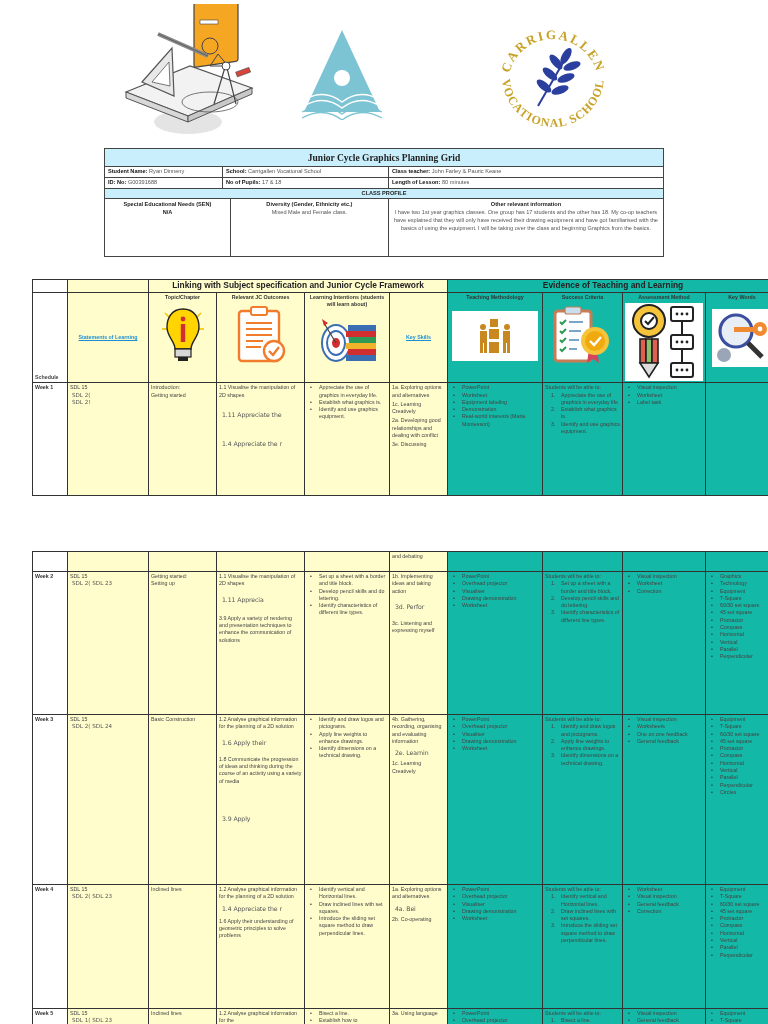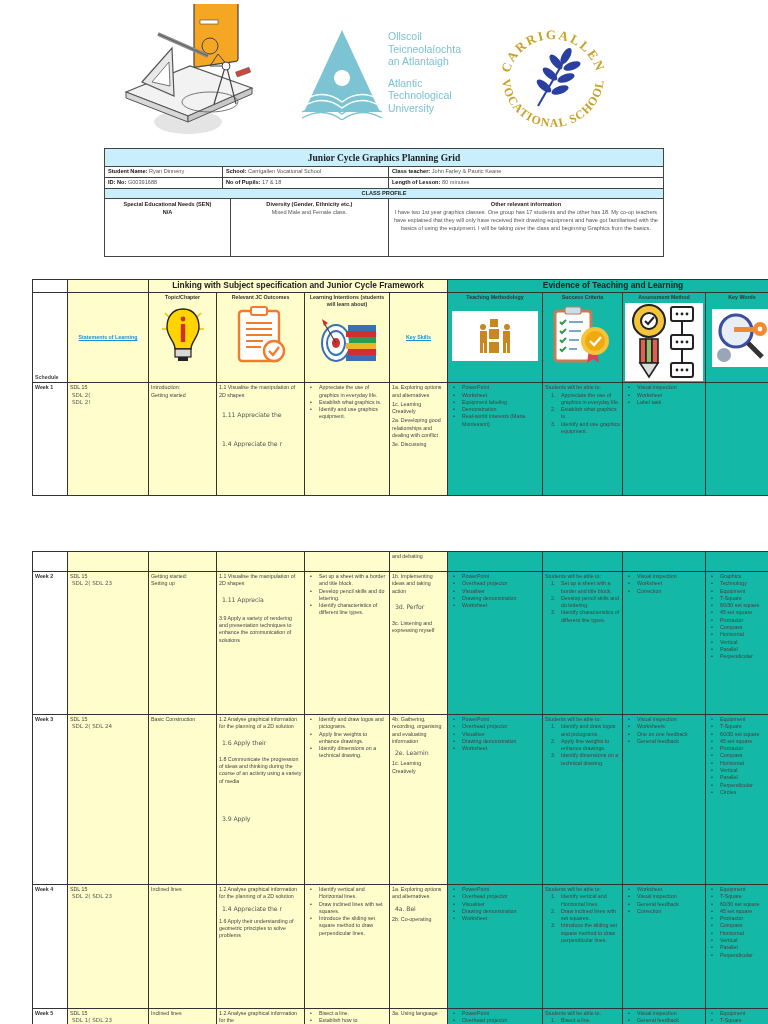--- a/index.html
+++ b/index.html
@@ -74,29 +74,20 @@
 
 <div class="logo logo-atu">
   <svg width="84" height="92" viewBox="0 0 84 92" style="position:absolute;left:0;top:0;">
     <polygon points="42,2 80,84 4,84" fill="#7cc3d3"></polygon>
     <circle cx="42" cy="50" r="8" fill="#fff"></circle>
     <path d="M4 72 Q24 60 42 74 Q60 60 80 72" fill="none" stroke="#fff" stroke-width="1.4"></path>
     <path d="M4 78 Q24 66 42 80 Q60 66 80 78" fill="none" stroke="#fff" stroke-width="1.4"></path>
     <path d="M2 84 Q24 72 42 86 Q60 72 82 84" fill="none" stroke="#7cc3d3" stroke-width="1.4"></path>
     <path d="M2 90 Q24 78 42 92 Q60 78 82 90" fill="none" stroke="#7cc3d3" stroke-width="1.4"></path>
   </svg>
-  <div class="atu-text">
-    <div>Ollscoil</div>
-    <div>Teicneolaíochta</div>
-    <div>an Atlantaigh</div>
-    <div class="gap"></div>
-    <div>Atlantic</div>
-    <div>Technological</div>
-    <div>University</div>
-  </div>
 </div>
 
 <div class="logo logo-school">
   <svg width="122" height="122" viewBox="0 0 122 122">
     <defs>
       <path id="arcTop" d="M 16 66 A 45 45 0 0 1 106 66"></path>
       <path id="arcBot" d="M 10 58 A 51 51 0 0 0 112 58"></path>
     </defs>
     <text font-family="Liberation Serif, serif" font-weight="bold" font-size="13" fill="#c8a227" letter-spacing="2">
       <textPath href="#arcTop" startOffset="50%" text-anchor="middle">CARRIGALLEN</textPath>

